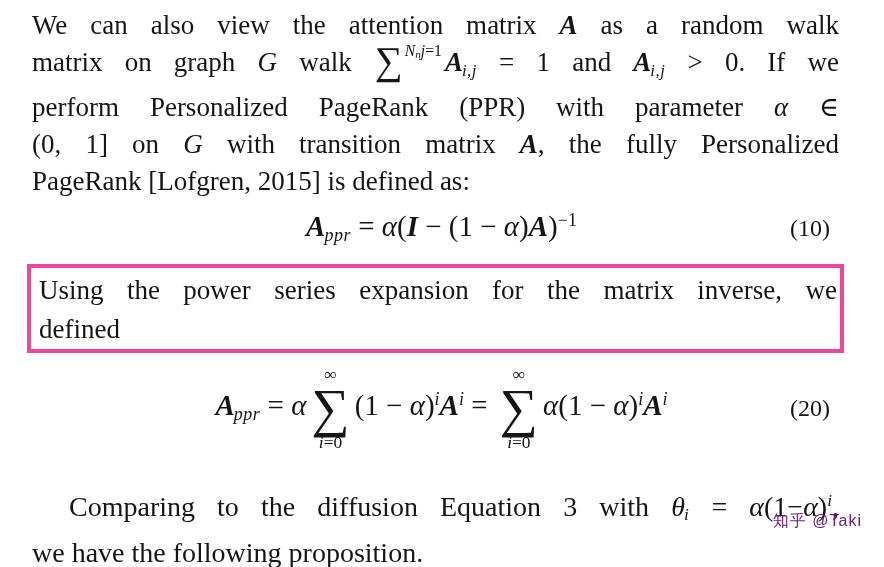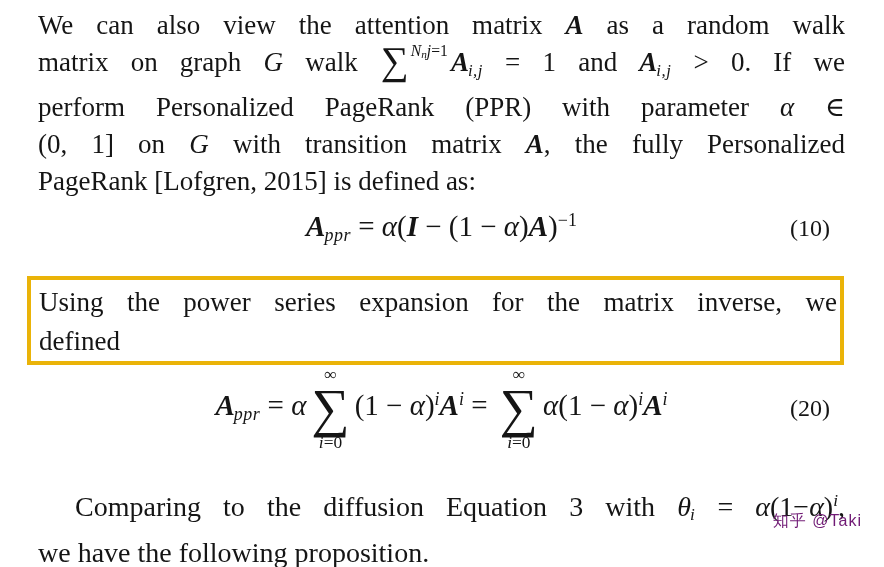--- a/index.html
+++ b/index.html
@@ -5,21 +5,21 @@
   * { margin:0; padding:0; box-sizing:border-box; }
   html,body { background:#ffffff; }
   .page {
     position:relative;
     width:884px; height:567px;
     background:#ffffff;
     overflow:hidden;
     font-family:"Liberation Serif","DejaVu Serif",serif;
     color:#151515;
   }
-  .para { position:absolute; left:38px; width:807px; }
+  .para { position:absolute; left:32px; width:807px; }
   .p1 { top:7px;  font-size:27px; line-height:37px; }
   .p2 { top:482px; font-size:28px; line-height:38px; }
   .p2 .line:first-child { text-indent:37px; }
   .line { display:block; }
   .line.just { text-align:justify; text-align-last:justify; }
 
   
   .s-rm  { }
   .s-it  { font-style:italic; }
   .s-bi  { font-style:italic; font-weight:bold; }
@@ -40,23 +40,23 @@
   .bsig { font-size:1.85em; line-height:0.9; }
 
   
   .eqrow { position:absolute; left:38px; width:807px; display:flex; justify-content:center; align-items:center; }
   .eq10 { top:200px; height:56px; font-size:29px; }
   .eq11 { top:358px; height:100px; font-size:29px; }
   .eqnum { position:absolute; right:15px; top:50%; transform:translateY(-50%); font-size:24px; font-style:normal; }
 
   
   .greenbox {
-    position:absolute; left:27px; top:276px;
+    position:absolute; left:27px; top:264px;
     width:817px; height:89px;
-    border:4px solid #eab308;
+    border:4px solid #ec4899;
     background:#ffffff;
     padding-left:19px;
   }
   .boxtext { position:absolute; left:8px; top:3px; width:798px; font-size:27px; line-height:39px; }
 
   .watermark {
     position:absolute; right:22px; top:511px;
     font-size:16px; color:#701a75;
     font-family:"Liberation Sans","DejaVu Sans",sans-serif;
     letter-spacing:1px;

